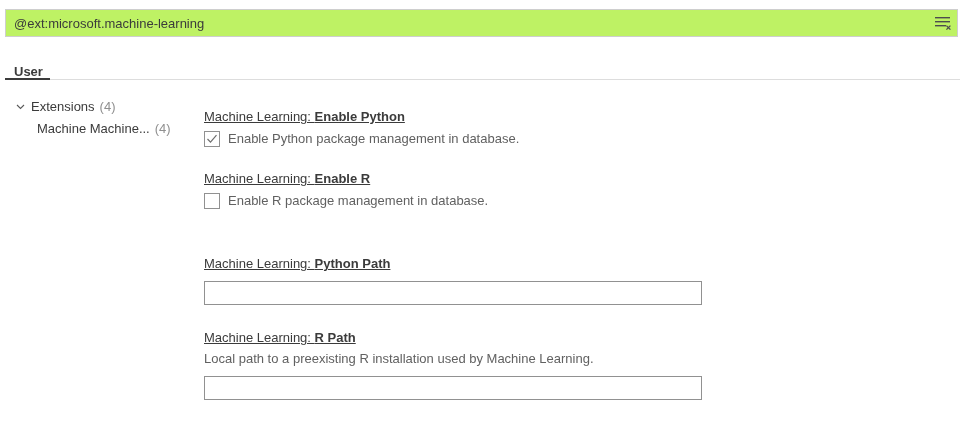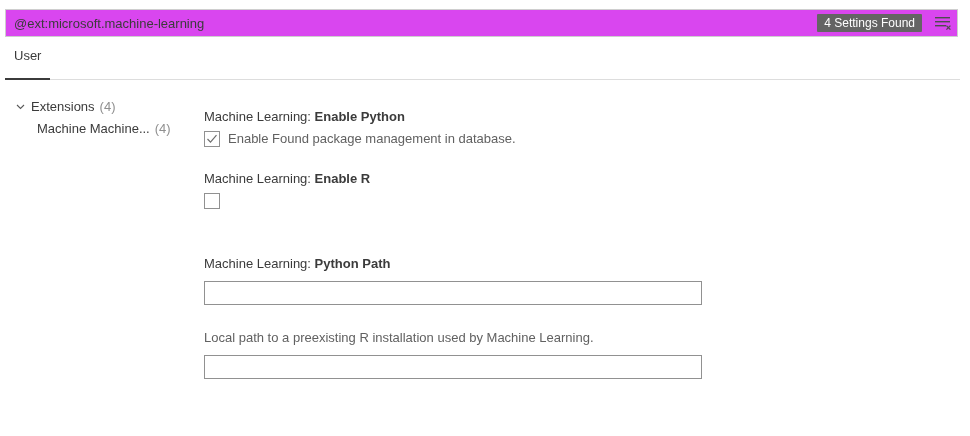--- a/index.html
+++ b/index.html
@@ -19,23 +19,23 @@
 
   
   .search-row {
     position: absolute;
     left: 5px;
     top: 9px;
     width: 953px;
     height: 28px;
     border: 1px solid #cecece;
     box-sizing: border-box;
-    background: #d946ef;
-    display: flex;
-    align-items: center;
+    background: #bef264;
+    display: flex;
+    align-items: flex-end;
   }
   .search-input {
     flex: 1 1 auto;
     border: none;
     outline: none;
     background: transparent;
     font-family: "Liberation Sans", "DejaVu Sans", sans-serif;
     font-size: 13px;
     color: #3b3b3b;
     padding: 0 8px;
@@ -84,24 +84,25 @@
     height: 1px;
     background: #dddddd;
   }
   .tab {
     position: absolute;
     left: 5px;
     top: 0;
     height: 31px;
     padding: 0 9px;
     display: flex;
-    align-items: flex-start;
-    font-size: 13px;
-    color: #3b3b3b;
-    cursor: pointer;
+    align-items: flex-end;
+    font-size: 13px;
+    color: #3b3b3b;
+    cursor: pointer;
+    font-weight: bold;
   }
   .tab-active-bar {
     position: absolute;
     left: 5px;
     bottom: 0;
     width: 45px;
     height: 2px;
     background: #3b3b3b;
   }
 
@@ -144,20 +145,21 @@
     width: 520px;
   }
   .setting {
     margin-bottom: 21px;
   }
   .setting-title {
     font-size: 13px;
     color: #3b3b3b;
     line-height: 18px;
     margin-bottom: 3px;
+    text-decoration: underline;
   }
   .setting-title .key-suffix {
     font-weight: bold;
   }
   .setting-desc {
     font-size: 13px;
     color: #616161;
     line-height: 18px;
   }
   .checkbox-line {
@@ -198,21 +200,20 @@
     outline: none;
     display: block;
   }
   .text-input::placeholder { color: #a0a0a0; }
 </style>
 </head>
 <body>
 
 <div class="search-row">
   <input class="search-input" type="text" value="@ext:microsoft.machine-learning" placeholder="Search settings" style="">
-  <div class="count-badge">4 Settings Found</div>
   <div class="clear-filter-btn" title="">
     <svg width="17" height="15" viewBox="0 0 17 15" aria-hidden="true">
       <rect x="0" y="1" width="15" height="1.4" fill="#4d4d4d"></rect>
       <rect x="0" y="5" width="15" height="1.4" fill="#4d4d4d"></rect>
       <rect x="0" y="9" width="11" height="1.4" fill="#4d4d4d"></rect>
       <g stroke="#4d4d4d" stroke-width="1.3">
         <line x1="11.4" y1="9.6" x2="15.4" y2="13.6"></line>
         <line x1="15.4" y1="9.6" x2="11.4" y2="13.6"></line>
       </g>
     </svg>
@@ -251,38 +252,42 @@
   <div class="setting">
     <div class="setting-title">
       <span>Machine Learning: </span><span class="key-suffix">Enable Python</span>
     </div>
     <div class="checkbox-line">
       <span class="checkbox">
         <svg width="12" height="12" viewBox="0 0 12 12" aria-hidden="true">
           <polyline points="1.5,6 4.5,9.2 10.5,2.2" fill="none" stroke="#6e6e6e" stroke-width="1.2"></polyline>
         </svg>
       </span>
-      <span class="checkbox-label">Enable Found package management in database.</span>
+      <span class="checkbox-label">Enable Python package management in database.</span>
     </div>
   </div>
 
   <div class="setting" style="margin-top:13px;">
     <div class="setting-title">
       <span>Machine Learning: </span><span class="key-suffix">Enable R</span>
     </div>
     <div class="checkbox-line">
       <span class="checkbox"></span>
+      <span class="checkbox-label">Enable R package management in database.</span>
     </div>
   </div>
 
   <div class="setting" style="margin-top:44px;">
     <div class="setting-title">
       <span>Machine Learning: </span><span class="key-suffix">Python Path</span>
     </div>
     <input class="text-input" type="text" value="" placeholder="" style="">
   </div>
 
   <div class="setting" style="margin-top:24px;">
+    <div class="setting-title">
+      <span>Machine Learning: </span><span class="key-suffix">R Path</span>
+    </div>
     <div class="setting-desc">Local path to a preexisting R installation used by Machine Learning.</div>
     <input class="text-input" type="text" value="" placeholder="" style="">
   </div>
 
 </div>
 
 </body></html>

